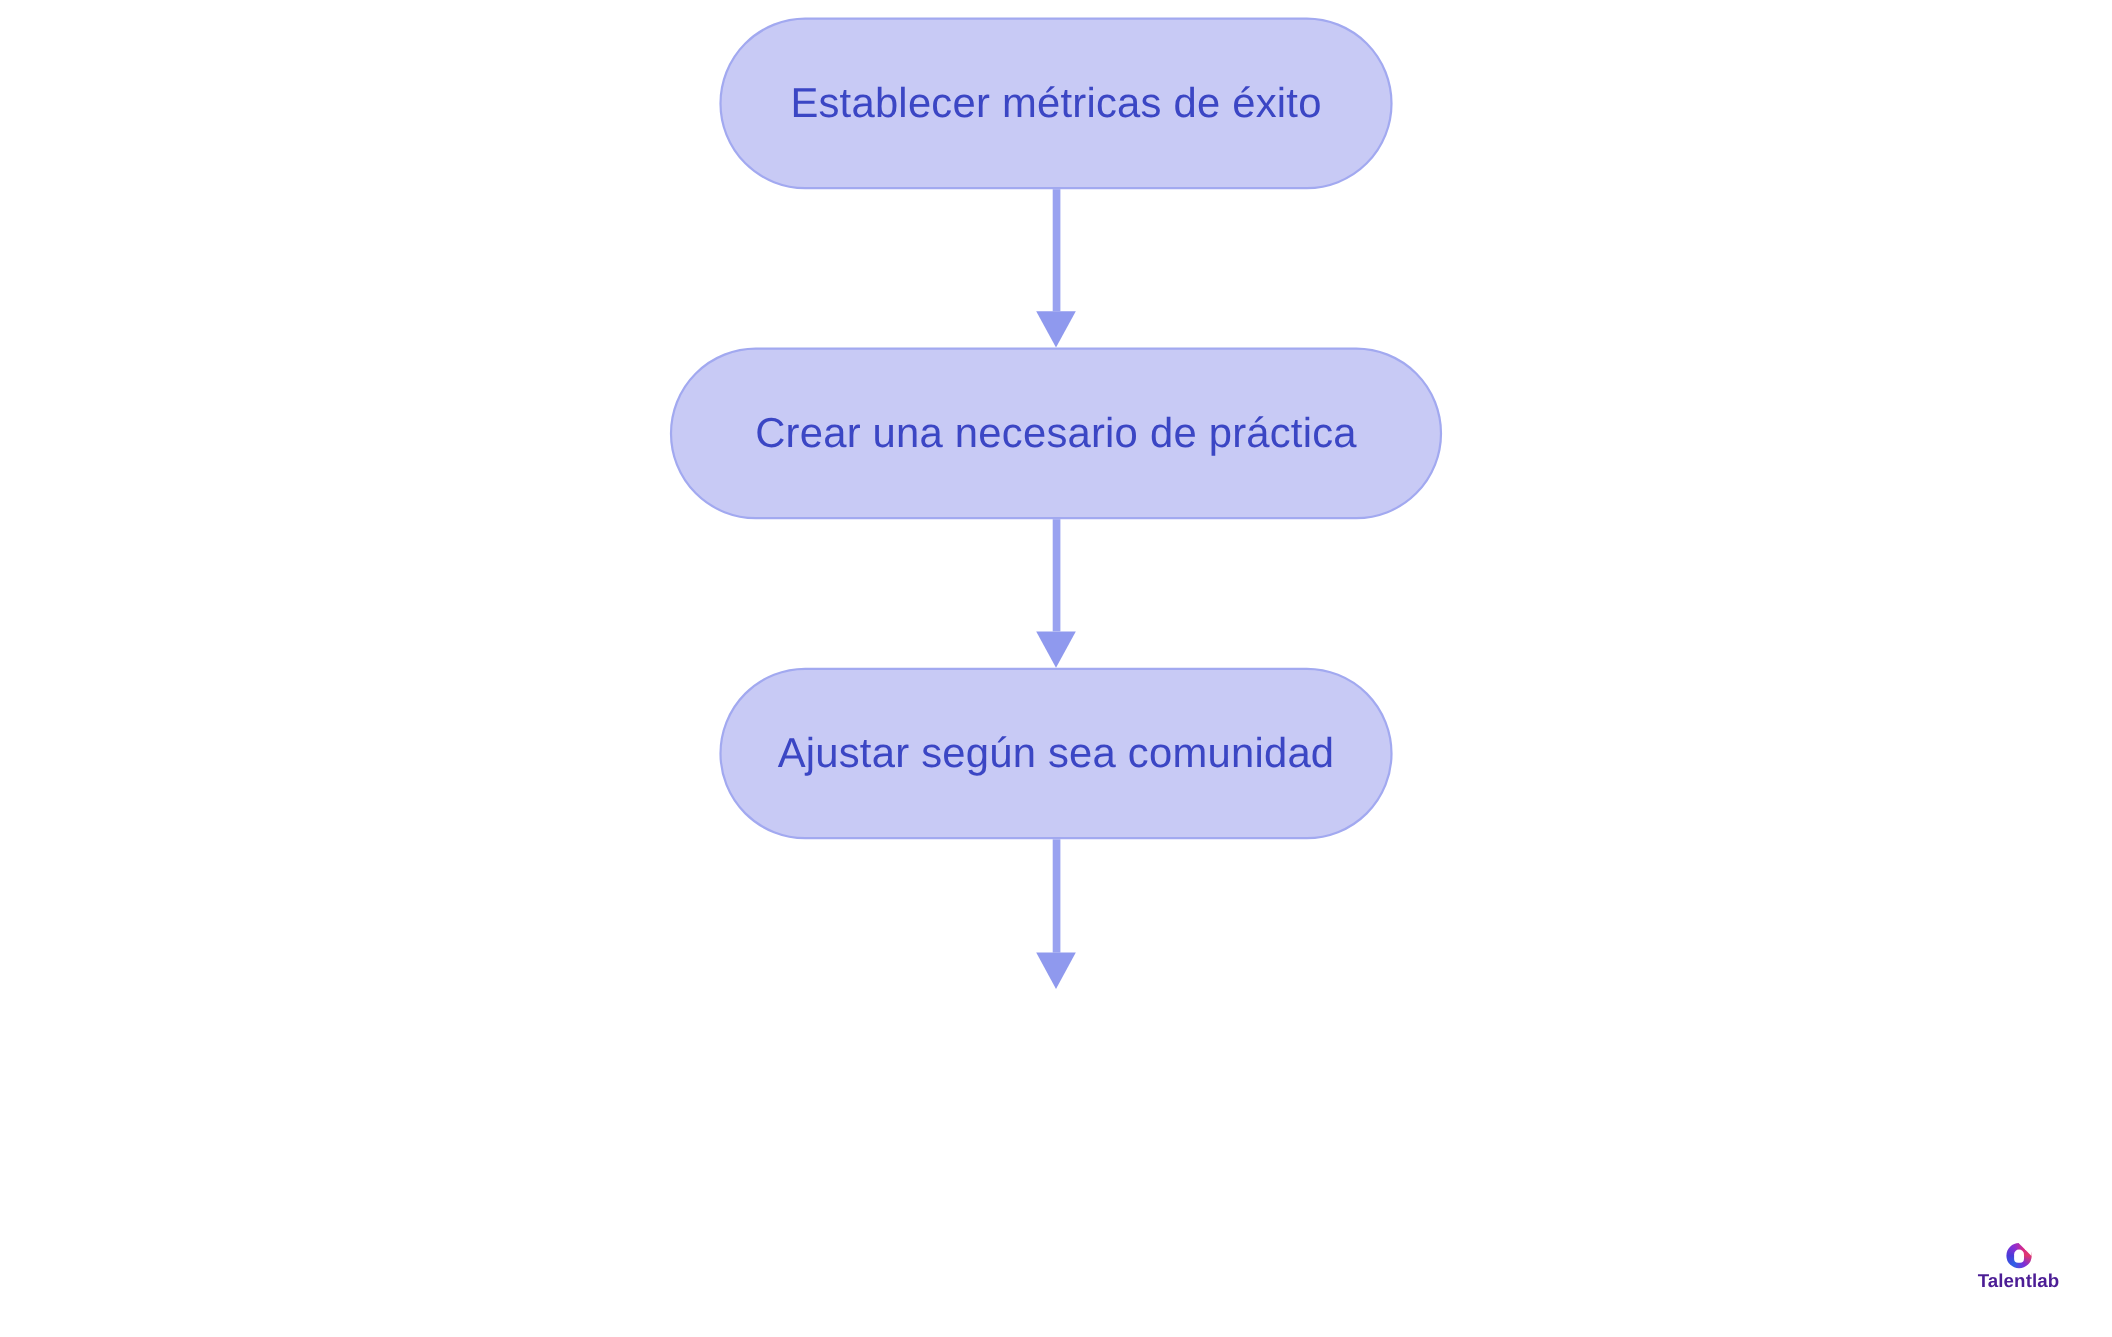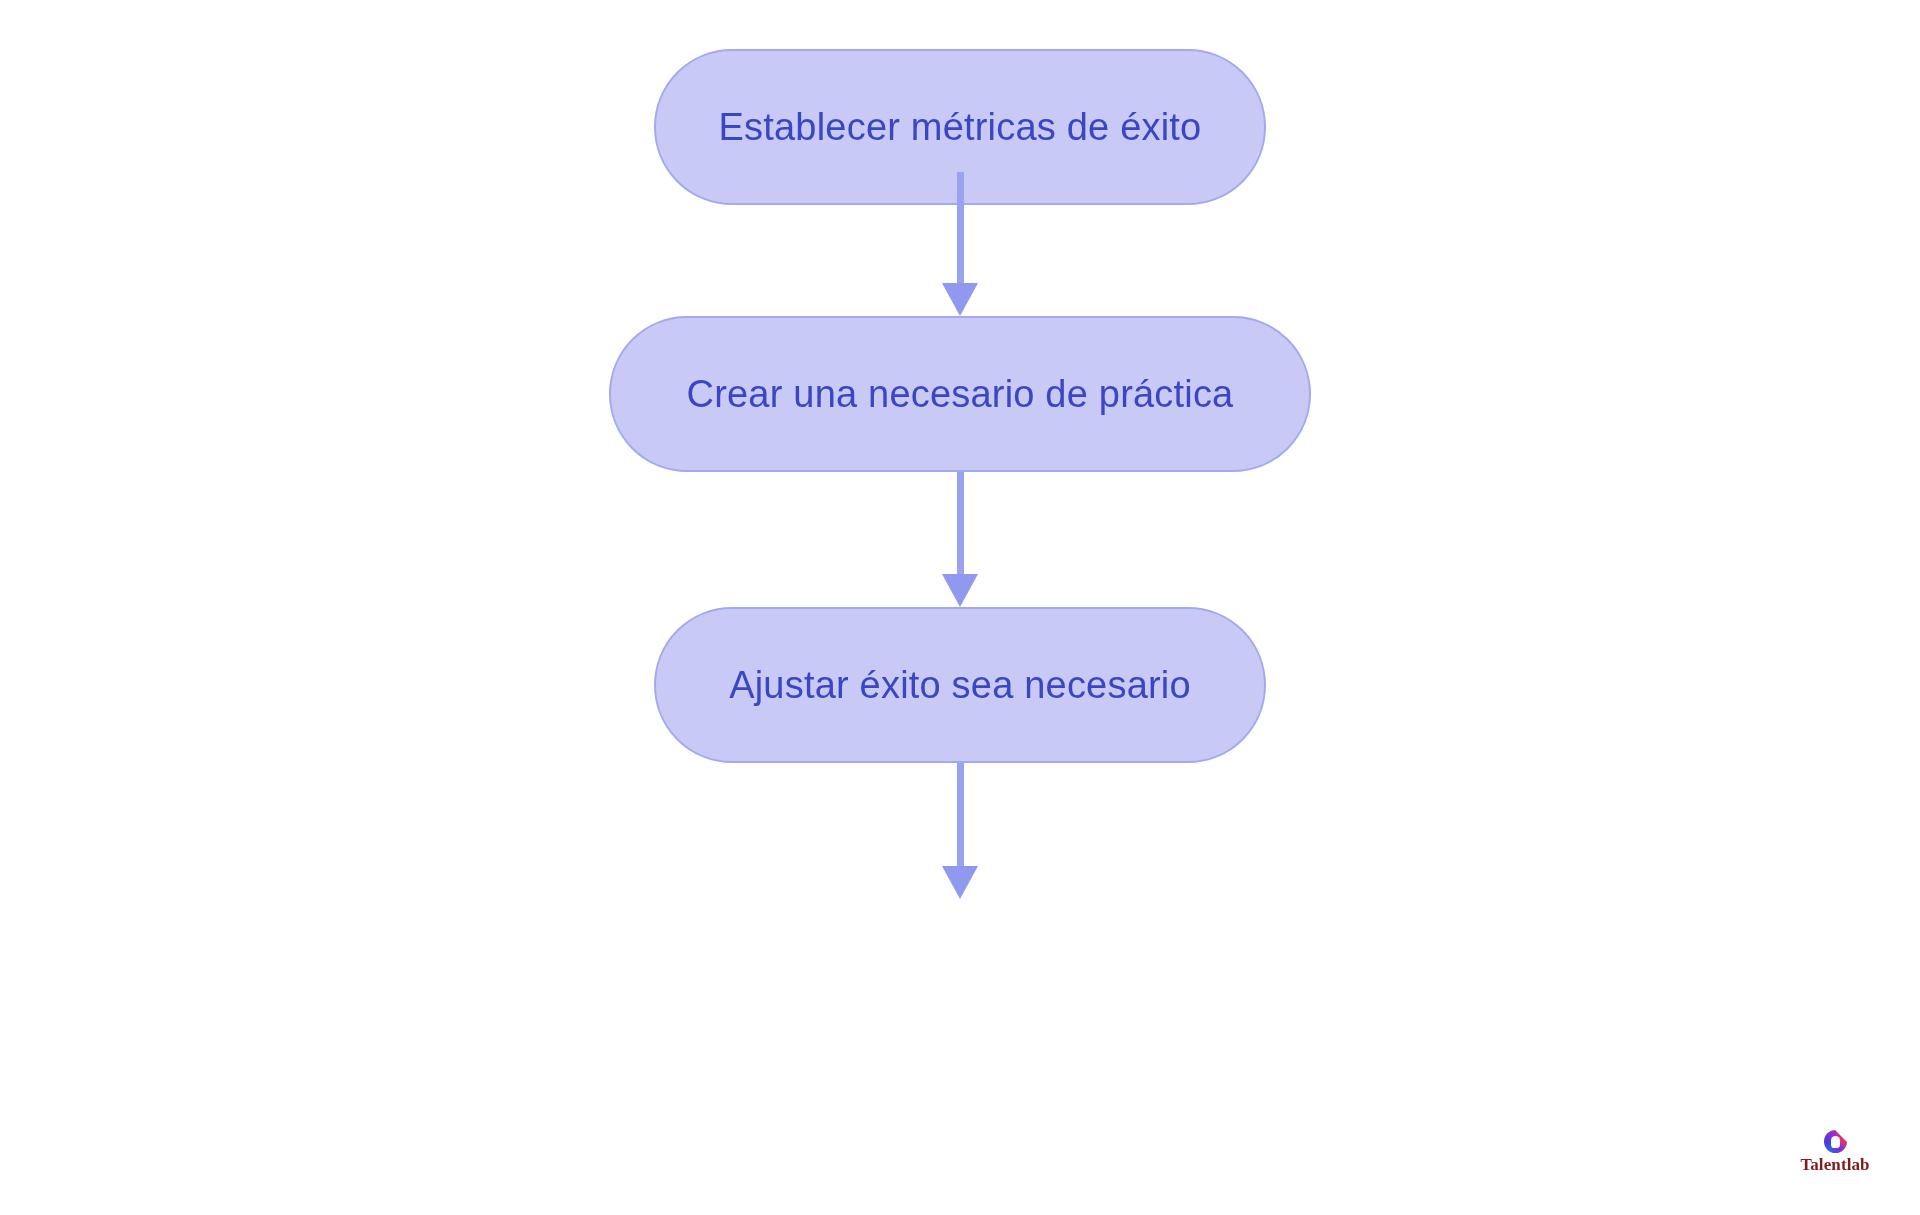--- a/index.html
+++ b/index.html
@@ -26,21 +26,21 @@
     align-items: center;
     justify-content: center;
   }
   .flow-node .node-label {
     color: #3b46c4;
     font-size: 38px;
     letter-spacing: 0.2px;
     white-space: nowrap;
     text-align: center;
   }
-  .node-1 { left: 654px; top: 16px;  width: 612px; margin-top: 33px; }
+  .node-1 { left: 654px; top: 16px;  width: 612px; }
   .node-2 { left: 609px; top: 316px; width: 702px; }
   .node-3 { left: 654px; top: 607px; width: 612px; }
   .node-4 { left: 741px; top: 899px; width: 438px; }
 
   .edge {
     position: absolute;
     left: 942px;
     width: 36px;
     display: flex;
     flex-direction: column;
@@ -97,25 +97,24 @@
     top: 0px;
     width: 0;
     height: 0;
     border-left: 6px solid transparent;
     border-bottom: 6px solid transparent;
     border-top: 6px solid #ffffff;
     border-right: 6px solid #ffffff;
     border-top-right-radius: 3px;
   }
   .brand-label {
-    color: #7f1d1d;
+    color: #4c1d95;
     font-size: 17px;
     font-weight: 700;
     letter-spacing: 0.1px;
-    font-family: Liberation Serif, serif;
   }
 </style>
 </head>
 <body>
 
 <div class="canvas">
 
   <div class="flow-node node-1">
     <span class="node-label">Establecer métricas de éxito</span>
   </div>
@@ -128,21 +127,21 @@
   <div class="flow-node node-2">
     <span class="node-label">Crear una necesario de práctica</span>
   </div>
 
   <div class="edge edge-2">
     <div class="edge-line"></div>
     <div class="edge-head"></div>
   </div>
 
   <div class="flow-node node-3">
-    <span class="node-label">Ajustar éxito sea necesario</span>
+    <span class="node-label">Ajustar según sea comunidad</span>
   </div>
 
   <div class="edge edge-3">
     <div class="edge-line"></div>
     <div class="edge-head"></div>
   </div>
 
 
   <div class="brand">
     <div class="brand-icon"></div>

